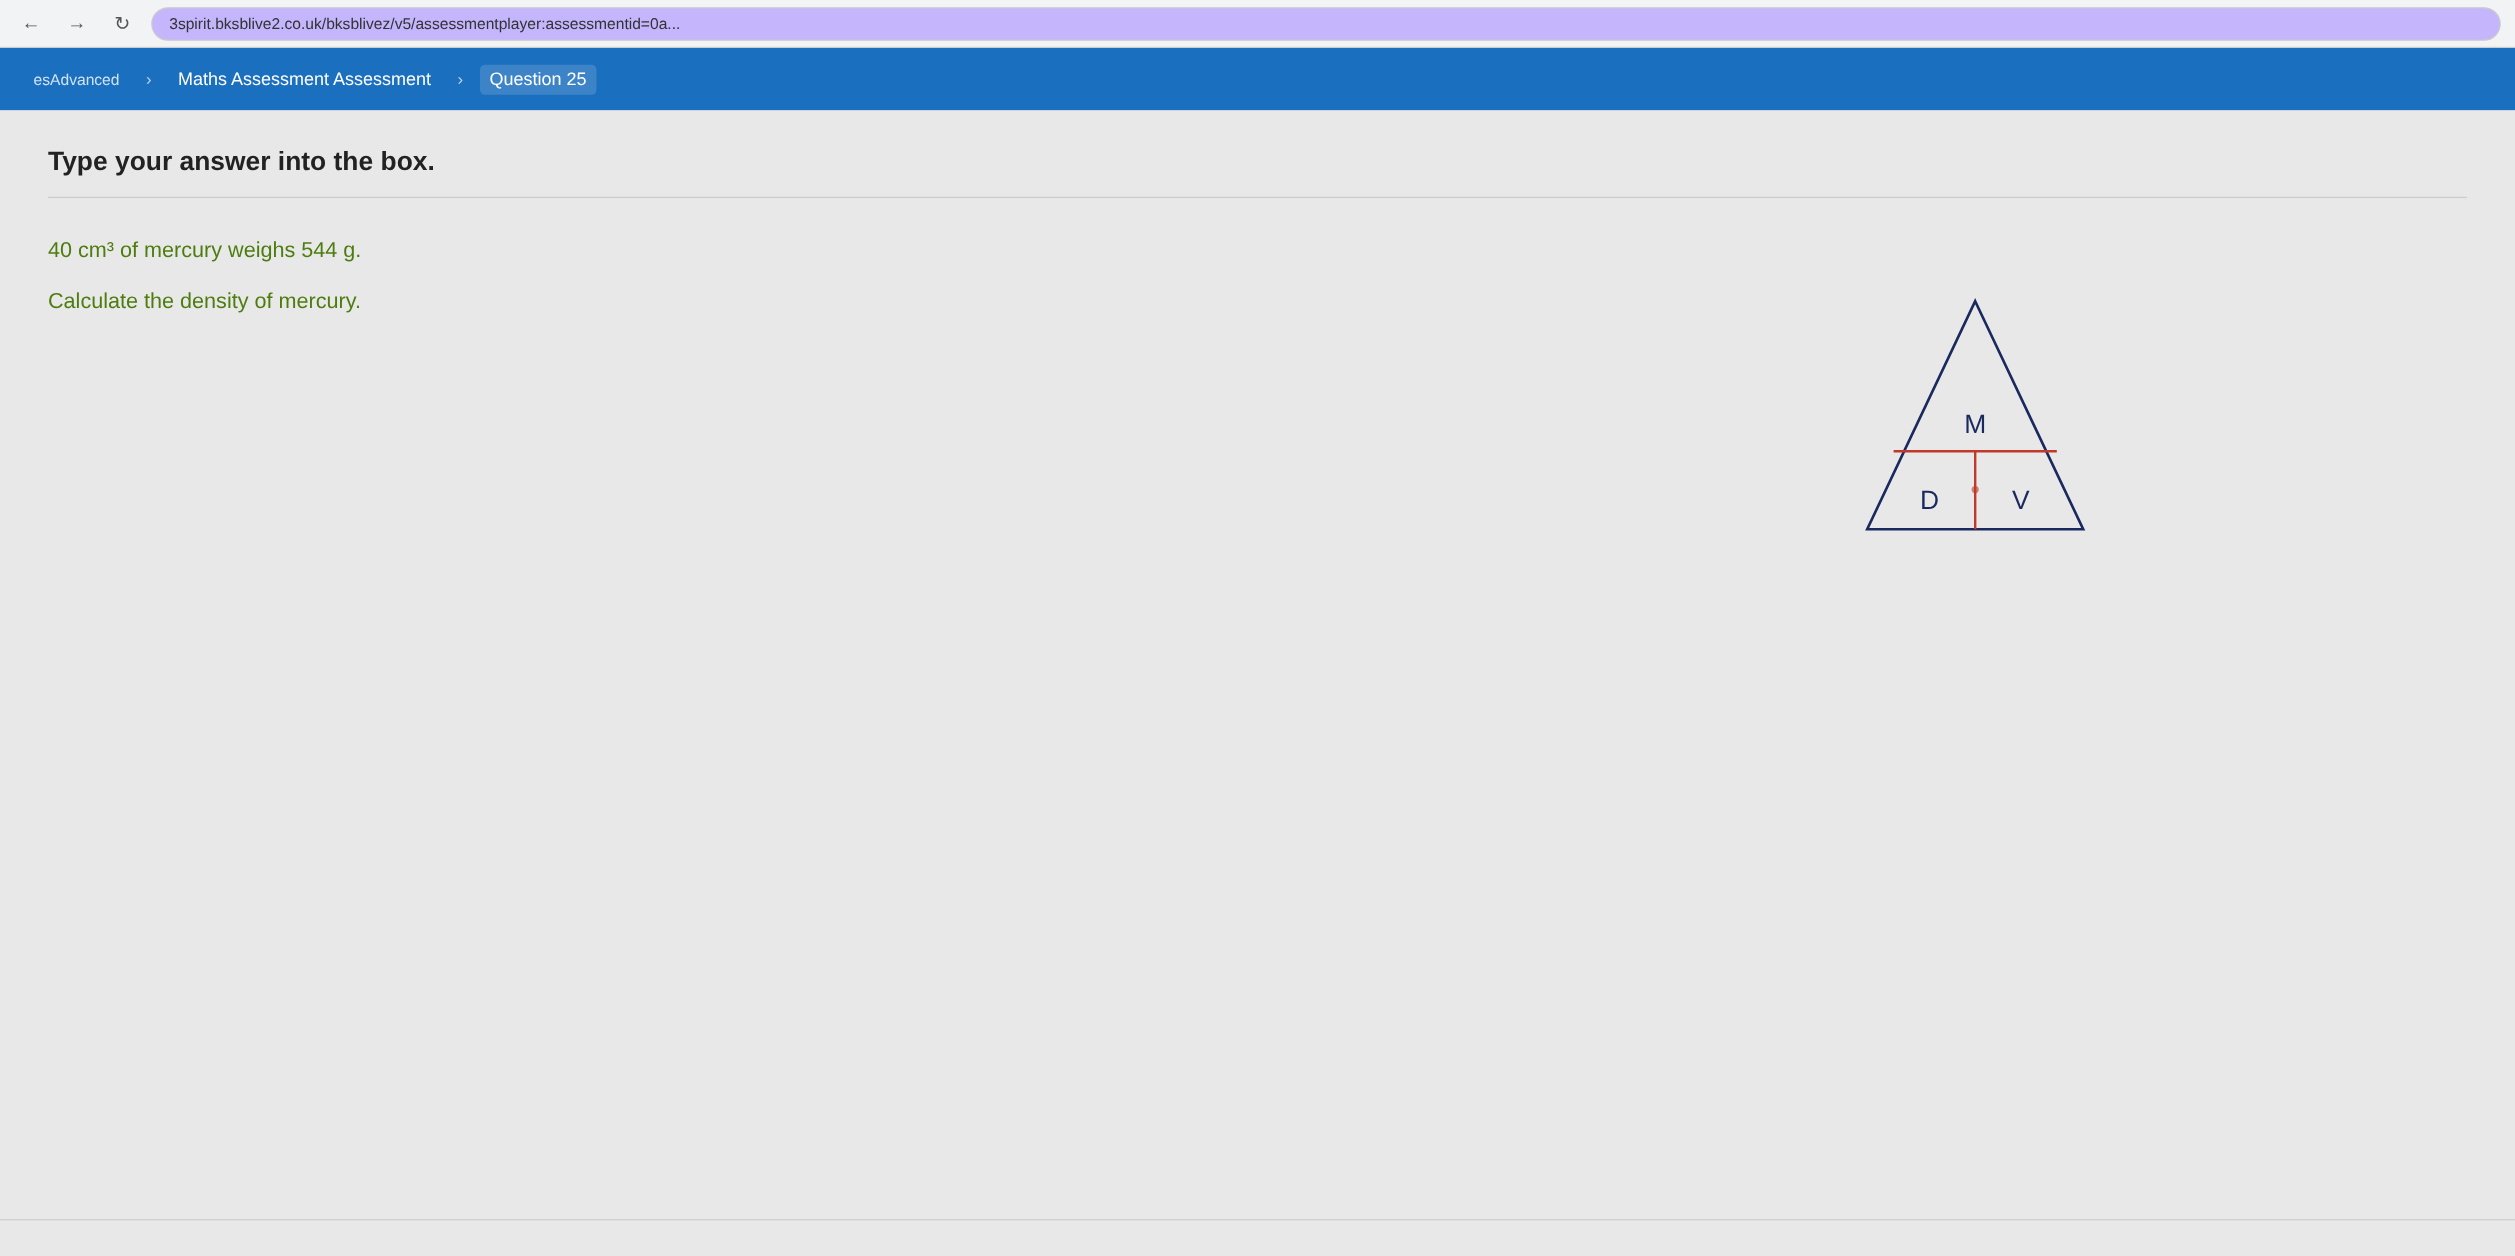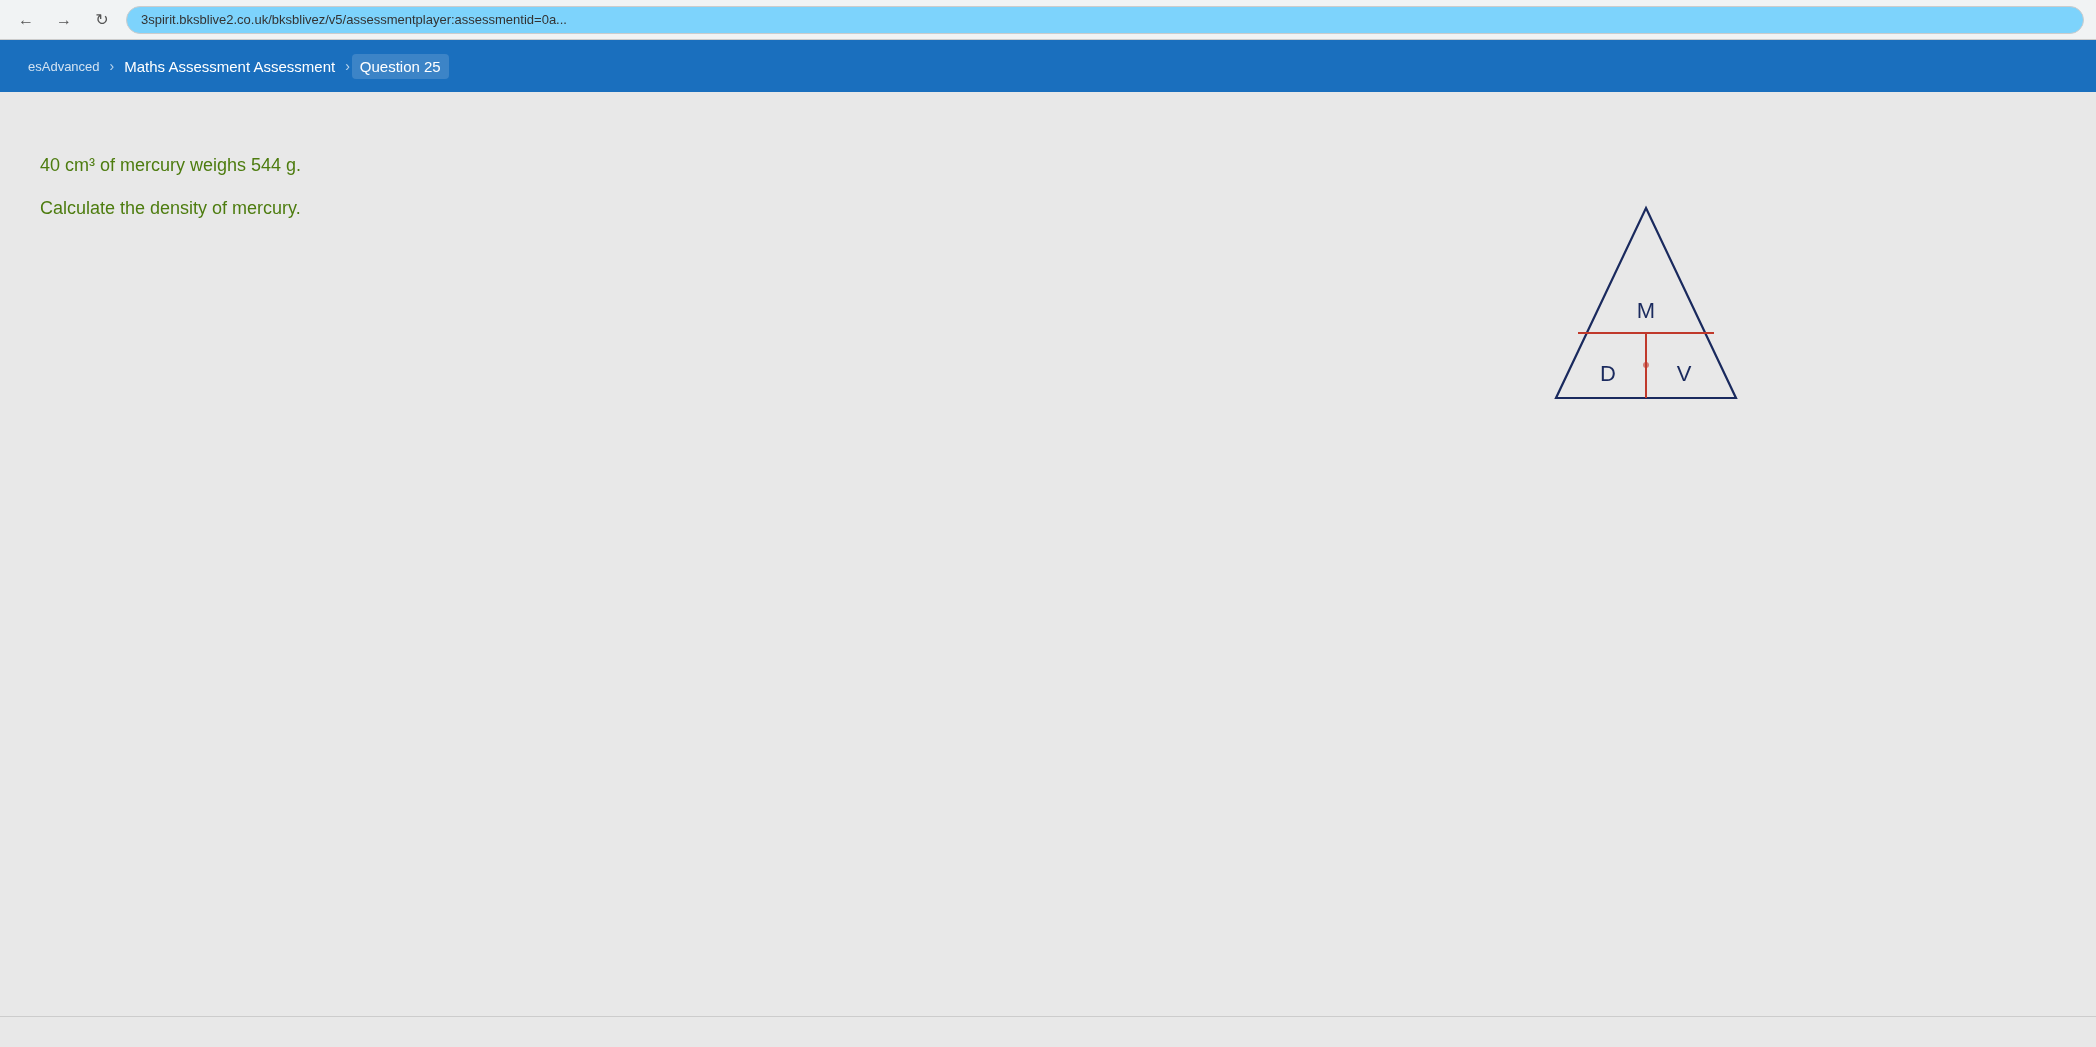--- a/index.html
+++ b/index.html
@@ -36,21 +36,21 @@
       align-items: center;
       justify-content: center;
       font-size: 16px;
       color: #555;
       border-radius: 50%;
     }
 
     .address-bar {
       flex: 1;
       height: 28px;
-      background: #7dd3fc;
+      background: #c4b5fd;
       border: 1px solid #ccc;
       border-radius: 14px;
       padding: 0 14px;
       font-size: 13px;
       color: #333;
       display: flex;
       align-items: center;
     }
 
     
@@ -59,21 +59,21 @@
       height: 52px;
       display: flex;
       align-items: center;
       padding: 0 20px;
       gap: 0;
     }
 
     .nav-breadcrumb {
       display: flex;
       align-items: center;
-      gap: 0;
+      gap: 12px;
     }
 
     .nav-item {
       color: white;
       font-size: 15px;
       padding: 4px 8px;
     }
 
     .nav-item.dimmed {
       opacity: 0.8;
@@ -180,20 +180,21 @@
     <span class="nav-item dimmed">esAdvanced</span>
     <span class="nav-separator">›</span>
     <span class="nav-item">Maths Assessment Assessment</span>
     <span class="nav-separator">›</span>
     <span class="nav-item active">Question 25</span>
   </div>
 </div>
 
 <div class="main-content">
 
+  <div class="question-header">Type your answer into the box.</div>
 
   <div class="question-body">
     <p class="question-text">40 cm³ of mercury weighs 544 g.</p>
     <p class="question-text">Calculate the density of mercury.</p>
 
   </div>
 
   <div style="display: flex; justify-content: flex-end; padding-right: 300px; margin-top: -40px;">
     <div class="triangle-container">
       <svg class="triangle-diagram" viewBox="0 0 220 220" xmlns="http://www.w3.org/2000/svg">

